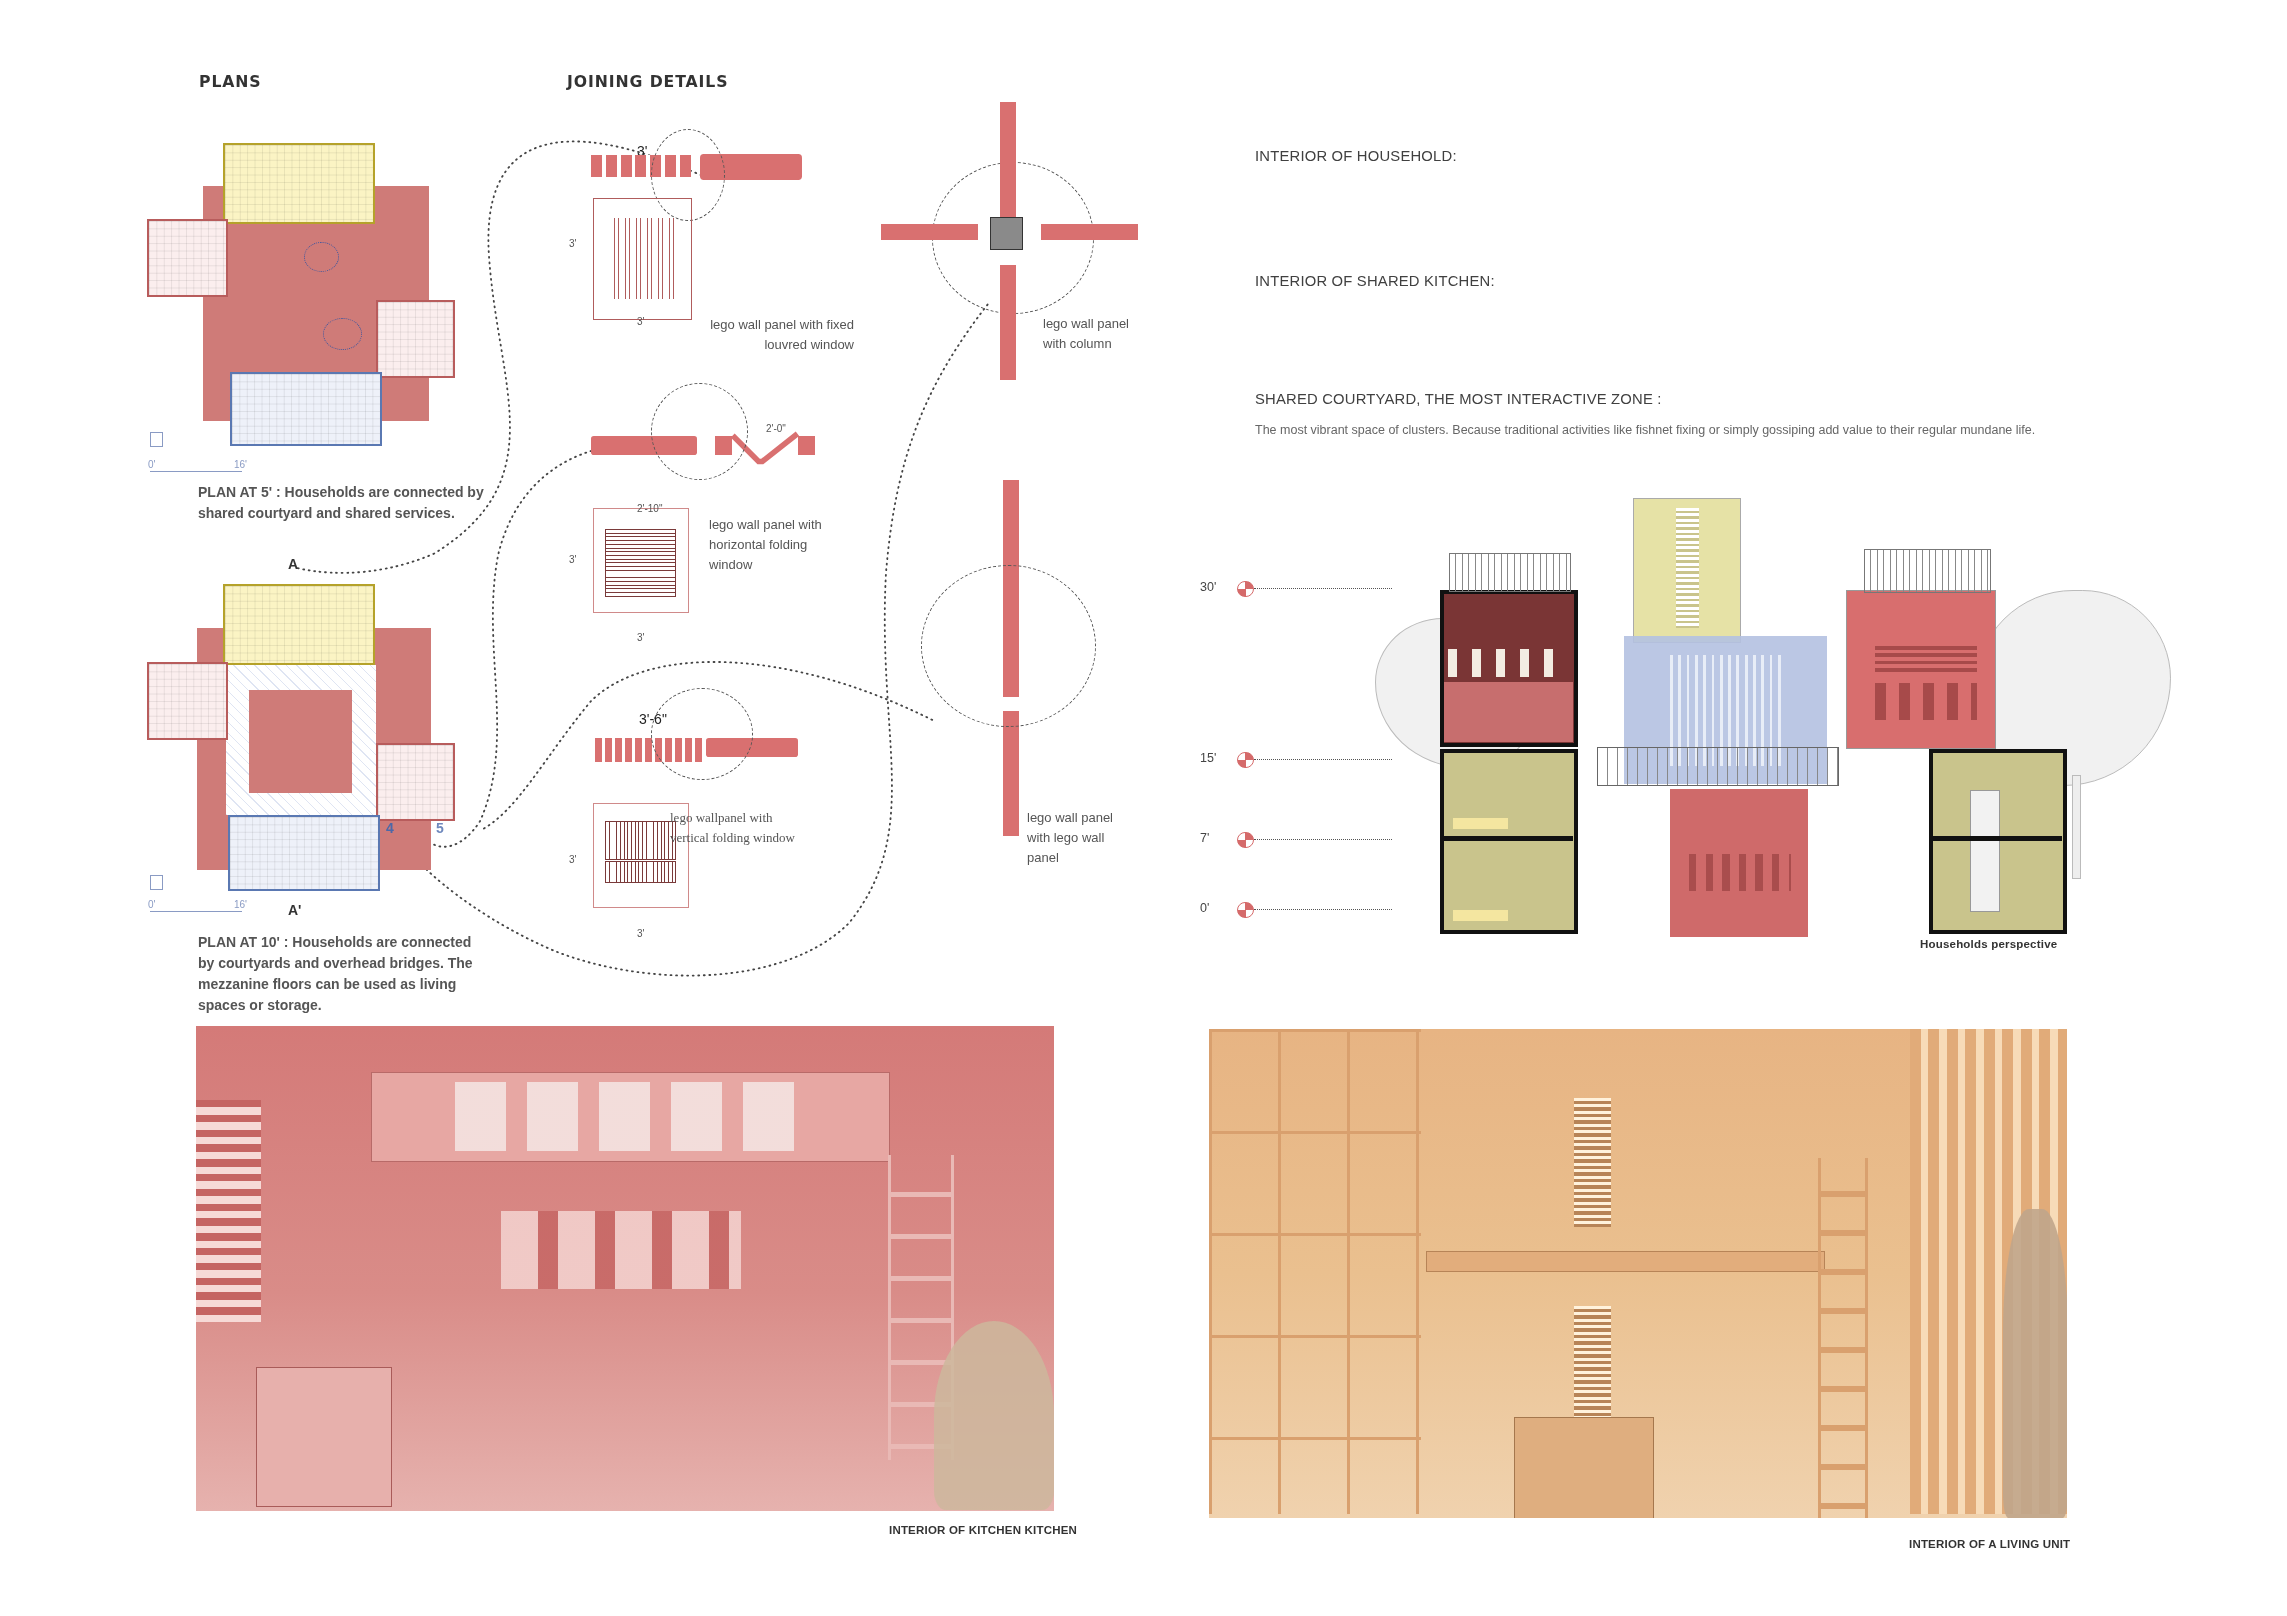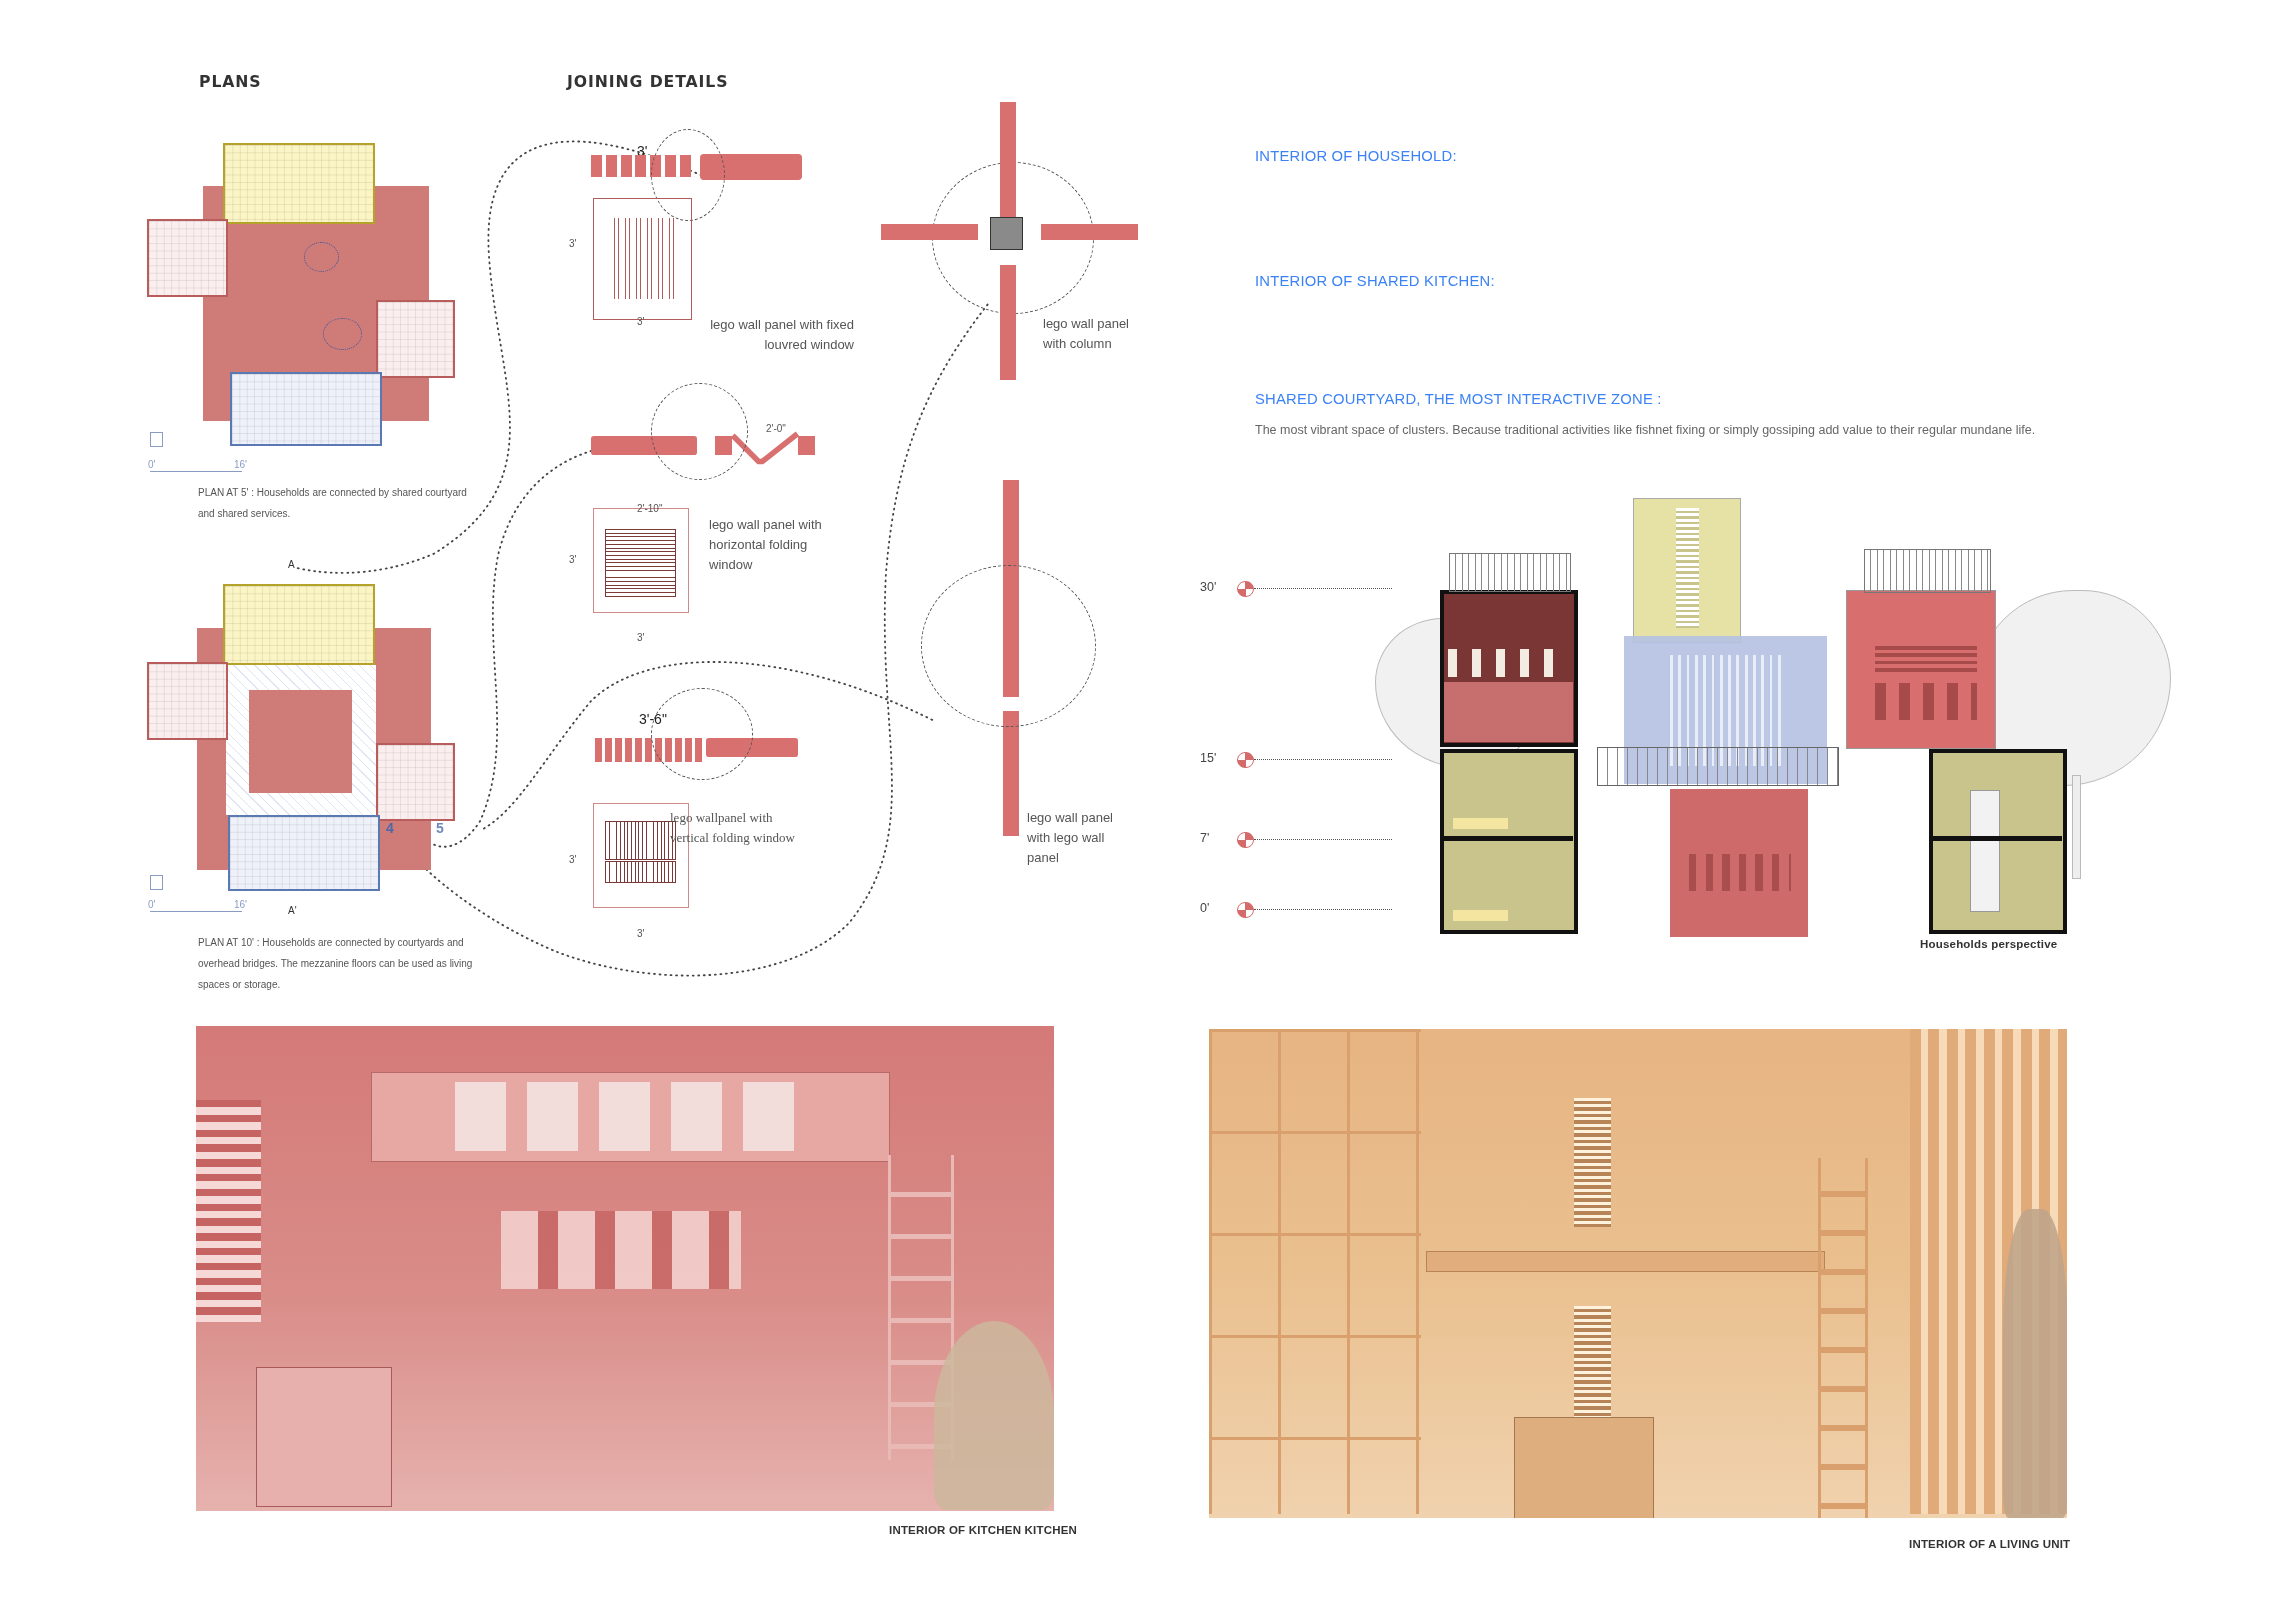--- a/index.html
+++ b/index.html
@@ -1,21 +1,21 @@
 <!DOCTYPE html>
 <html style="font-size:14.8px"><head>
 <meta charset="utf-8">
 <style>
   html,body{margin:0;padding:0;background:#fff;}
   body{width:2288px;height:1617px;position:relative;overflow:hidden;font-family:"Liberation Sans",sans-serif;color:#333;}
   .abs{position:absolute;}
   .heading{font-family:"DejaVu Sans",sans-serif;font-weight:bold;font-size:15.7px;letter-spacing:0.9px;color:#333;}
-  .cap{font-size:10px;line-height:21px;color:#555;}
+  .cap{font-size:14px;line-height:21px;color:#555;font-weight:bold;}
   .label{font-size:13px;line-height:20px;color:#555;}
-  .sec-h{font-size:14.8px;color:#3b82f6;letter-spacing:0.2px;}
+  .sec-h{font-size:14.8px;color:#404040;letter-spacing:0.2px;}
   .sec-p{font-size:12.5px;line-height:20px;color:#666;}
   .bold-cap{font-weight:bold;font-size:11.5px;color:#333;letter-spacing:0.2px;}
   .dim{font-size:10px;color:#555;}
   .courtyard{background:#cf7b78;}
   .room{border:2.8px solid;box-sizing:border-box;background-image:linear-gradient(rgba(0,0,0,.08) 0.9px,transparent 0.9px),linear-gradient(90deg,rgba(0,0,0,.08) 0.9px,transparent 0.9px);background-size:7.4px 7.4px;}
   .yellow{border-color:#b5a22a;background-color:#fbf4c4;}
   .blue{border-color:#5a78b2;background-color:#eef1f9;}
   .pinkr{border-color:#b85c5c;background-color:#fbeeee;}
   .panel{background:#d97070;}
   .dash-circle{border:1.4px dashed #555;border-radius:50%;box-sizing:border-box;}

